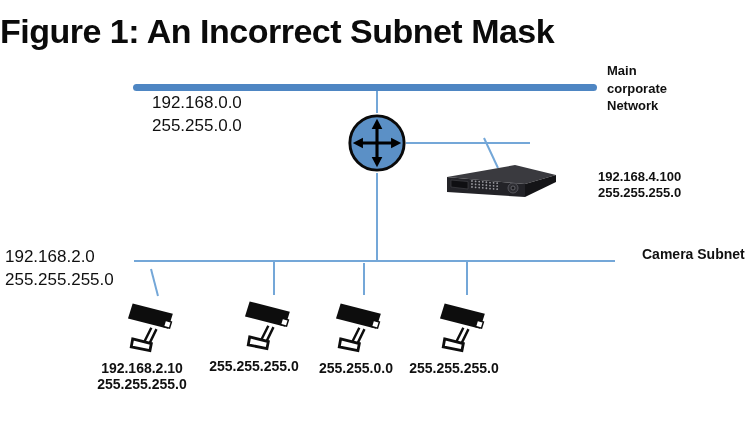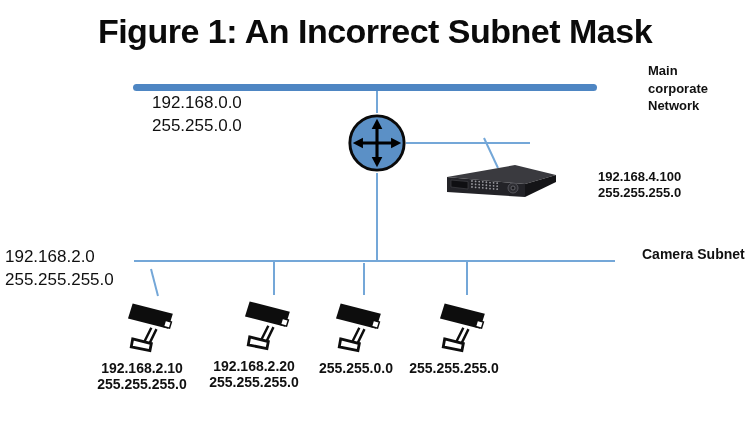--- a/index.html
+++ b/index.html
@@ -1,31 +1,31 @@
 <!DOCTYPE html>
 <html style="--bar: #4e86c3; --line: #74a7d8; --router_fill: #5b90c6; --text: #101010; --background: #ffffff;"><head>
 <meta charset="utf-8">
 <style>
   html,body{margin:0;padding:0;background:#ffffff;}
   .canvas{
     position:relative;width:750px;height:422px;background:#ffffff;overflow:hidden;
     font-family:"Liberation Sans","DejaVu Sans",sans-serif;color:#101010;
   }
   .title{
-    position:absolute;left:0;top:12px;width:750px;text-align:center;
+    position:absolute;left:0;top:12px;width:750px;
     font-size:34px;font-weight:600;letter-spacing:-0.5px;color:#0b0b0b;
   }
   .abs{position:absolute;}
   .bar{
     position:absolute;left:133px;top:84px;width:464px;height:7px;
     background:var(--bar,#4e86c3);border-radius:3.5px;
   }
   .ip-block-lg{font-size:17px;font-weight:400;line-height:23px;white-space:nowrap;}
   .ip-block-sm{font-size:13px;font-weight:700;line-height:15.5px;white-space:nowrap;}
-  .side-label{font-size:13px;font-weight:700;line-height:17.5px;white-space:nowrap;margin-left:41px;}
+  .side-label{font-size:13px;font-weight:700;line-height:17.5px;white-space:nowrap;}
   .cam-label{width:120px;text-align:center;font-size:14px;font-weight:700;line-height:15.5px;white-space:nowrap;}
   .subnet-label{font-size:14px;font-weight:700;white-space:nowrap;}
   svg.connectors{position:absolute;left:0;top:0;width:750px;height:422px;}
   svg.connectors line{stroke:var(--line,#74a7d8);stroke-width:2;}
   svg.connectors line.subnet{stroke-width:2.2;}
   .router-circle{fill:var(--router_fill,#5b90c6);stroke:#0a0a0a;stroke-width:3;}
   .router-arrow{stroke:#000;stroke-width:3.2;}
   .router-head{fill:#000;}
   .cam-body{fill:#0d0d0d;}
   .cam-lens{fill:#ffffff;stroke:#0d0d0d;stroke-width:1.6;}
@@ -151,21 +151,20 @@
     <polygon class="cam-lens" points="40,27 46.5,28.8 44.5,35.5 38,33.7"></polygon>
     <path class="cam-arm" d="M25,35 L16,53 M30.5,36.5 L21.5,55"></path>
     <polygon class="cam-base" points="5,47 25,52 23.5,59.5 3.5,55.5"></polygon>
   </svg>
 
   <div class="abs cam-label" style="left:82px;top:361px;">
     <div>192.168.2.10</div>
     <div>255.255.255.0</div>
   </div>
   <div class="abs cam-label" style="left:194px;top:359px;">
-    <div>192.168.2.20</div>
     <div>255.255.255.0</div>
   </div>
   <div class="abs cam-label" style="left:296px;top:361px;">
     <div>255.255.0.0</div>
   </div>
   <div class="abs cam-label" style="left:394px;top:361px;">
     <div>255.255.255.0</div>
   </div>
 
 </div>

